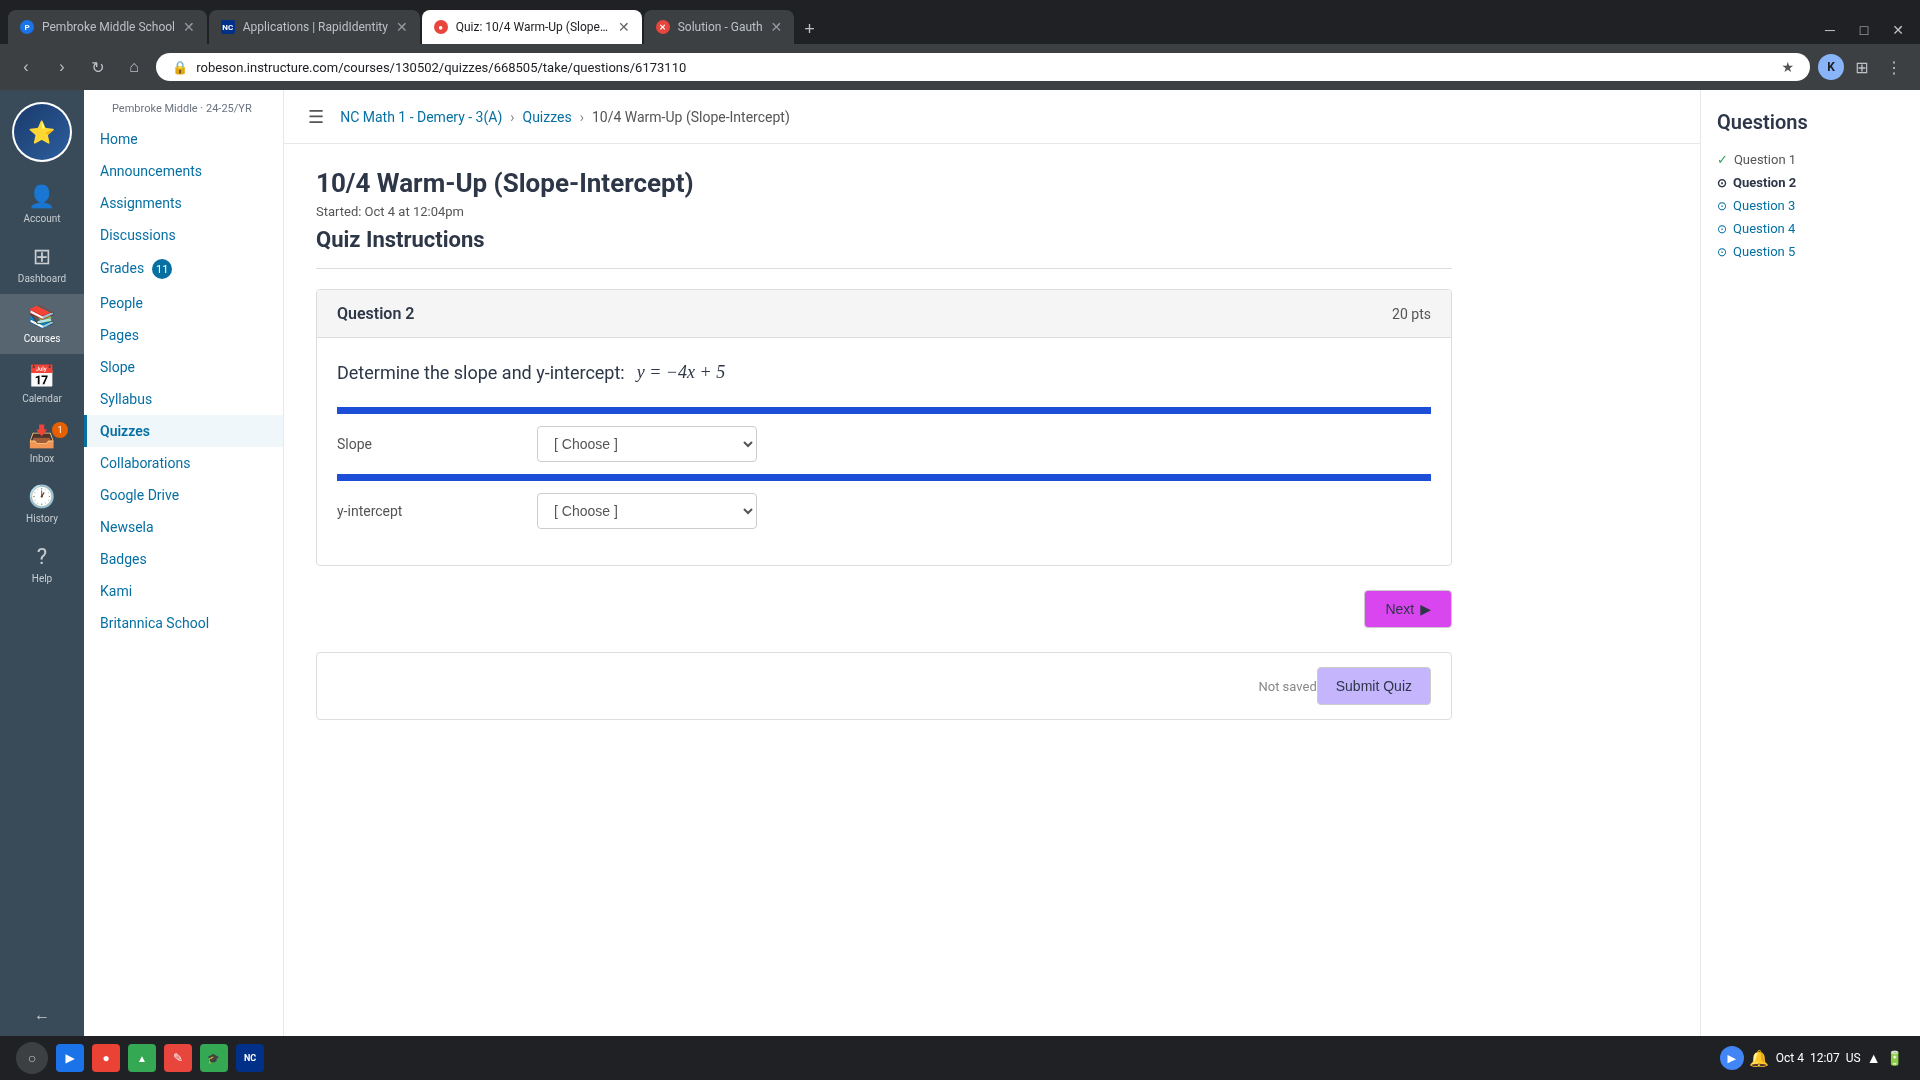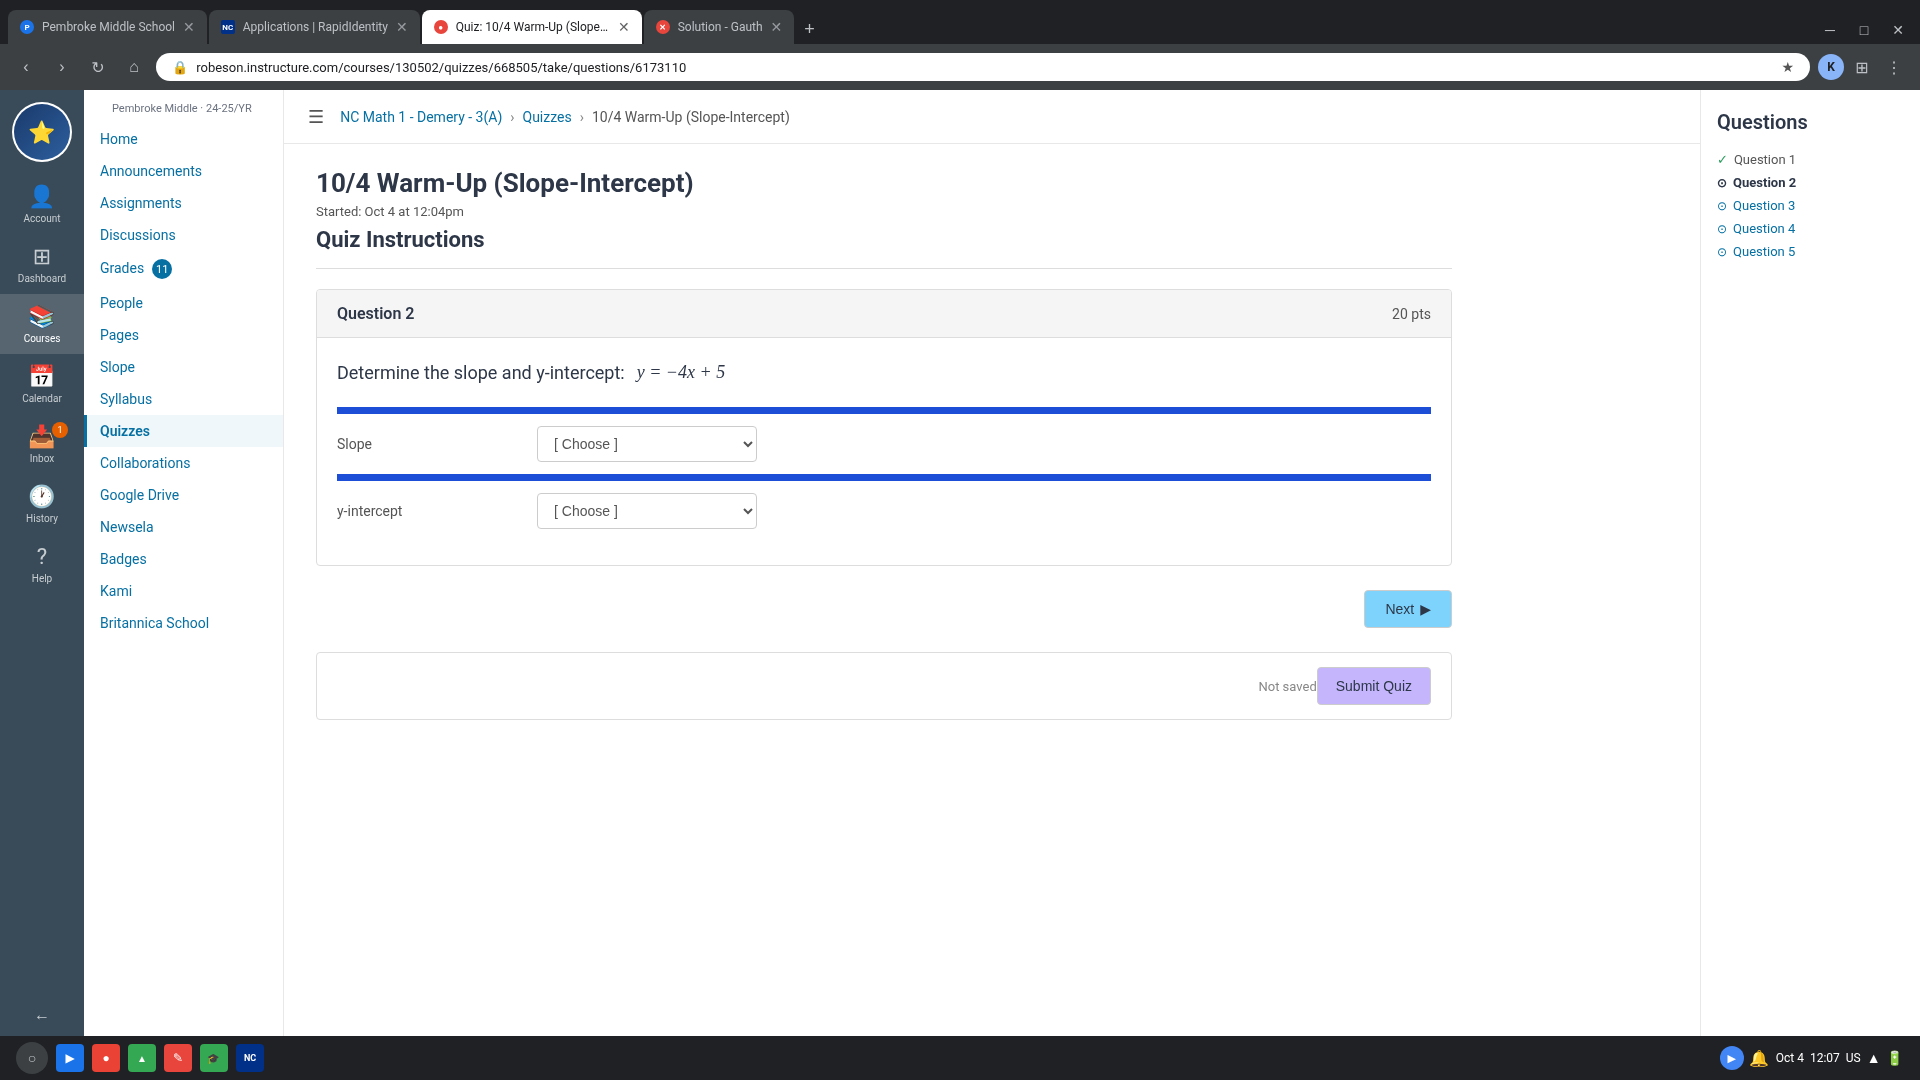--- a/index.html
+++ b/index.html
@@ -68,21 +68,21 @@
     .question-points { font-size: 14px; color: #555; }
     .question-body { padding: 24px 20px; }
     .question-text { font-size: 18px; color: #2d3748; margin-bottom: 24px; display: flex; align-items: center; gap: 12px; }
     .math-formula { font-style: italic; font-size: 18px; color: #2d3748; font-family: 'Georgia', serif; }
     .answer-row { display: flex; align-items: center; padding: 12px 0; border-top: 7px solid #1d4ed8; }
     .answer-label { width: 200px; font-size: 14px; color: #555; flex-shrink: 0; }
     .answer-select { padding: 8px 12px; border: 1px solid #ccc; border-radius: 4px; font-size: 14px; color: #555; background: #fff; width: 220px; appearance: auto; cursor: pointer; }
 
     
     .quiz-nav { display: flex; justify-content: flex-end; margin-top: 16px; margin-bottom: 24px; }
-    .next-btn { background: #7dd3fc; border: 1px solid #ccc; border-radius: 4px; padding: 10px 20px; font-size: 14px; color: #2d3748; cursor: pointer; display: flex; align-items: center; gap: 6px; }
+    .next-btn { background: #d946ef; border: 1px solid #ccc; border-radius: 4px; padding: 10px 20px; font-size: 14px; color: #2d3748; cursor: pointer; display: flex; align-items: center; gap: 6px; }
 
     
     .submit-bar { border: 1px solid #ddd; border-radius: 4px; padding: 14px 20px; display: flex; align-items: center; justify-content: flex-end; background: #fff; }
     .not-saved { font-size: 13px; color: #888; }
     .submit-btn { background: #c4b5fd; border: 1px solid #ccc; border-radius: 4px; padding: 10px 18px; font-size: 14px; color: #2d3748; cursor: pointer; font-weight: 500; }
 
     
     .right-panel { width: 220px; padding: 20px 16px; flex-shrink: 0; border-left: 1px solid #e8e8e8; background: #fff; }
     .right-panel-title { font-size: 20px; font-weight: 600; color: #2d3748; margin-bottom: 14px; }
     .question-list { list-style: none; margin-bottom: 20px; }

